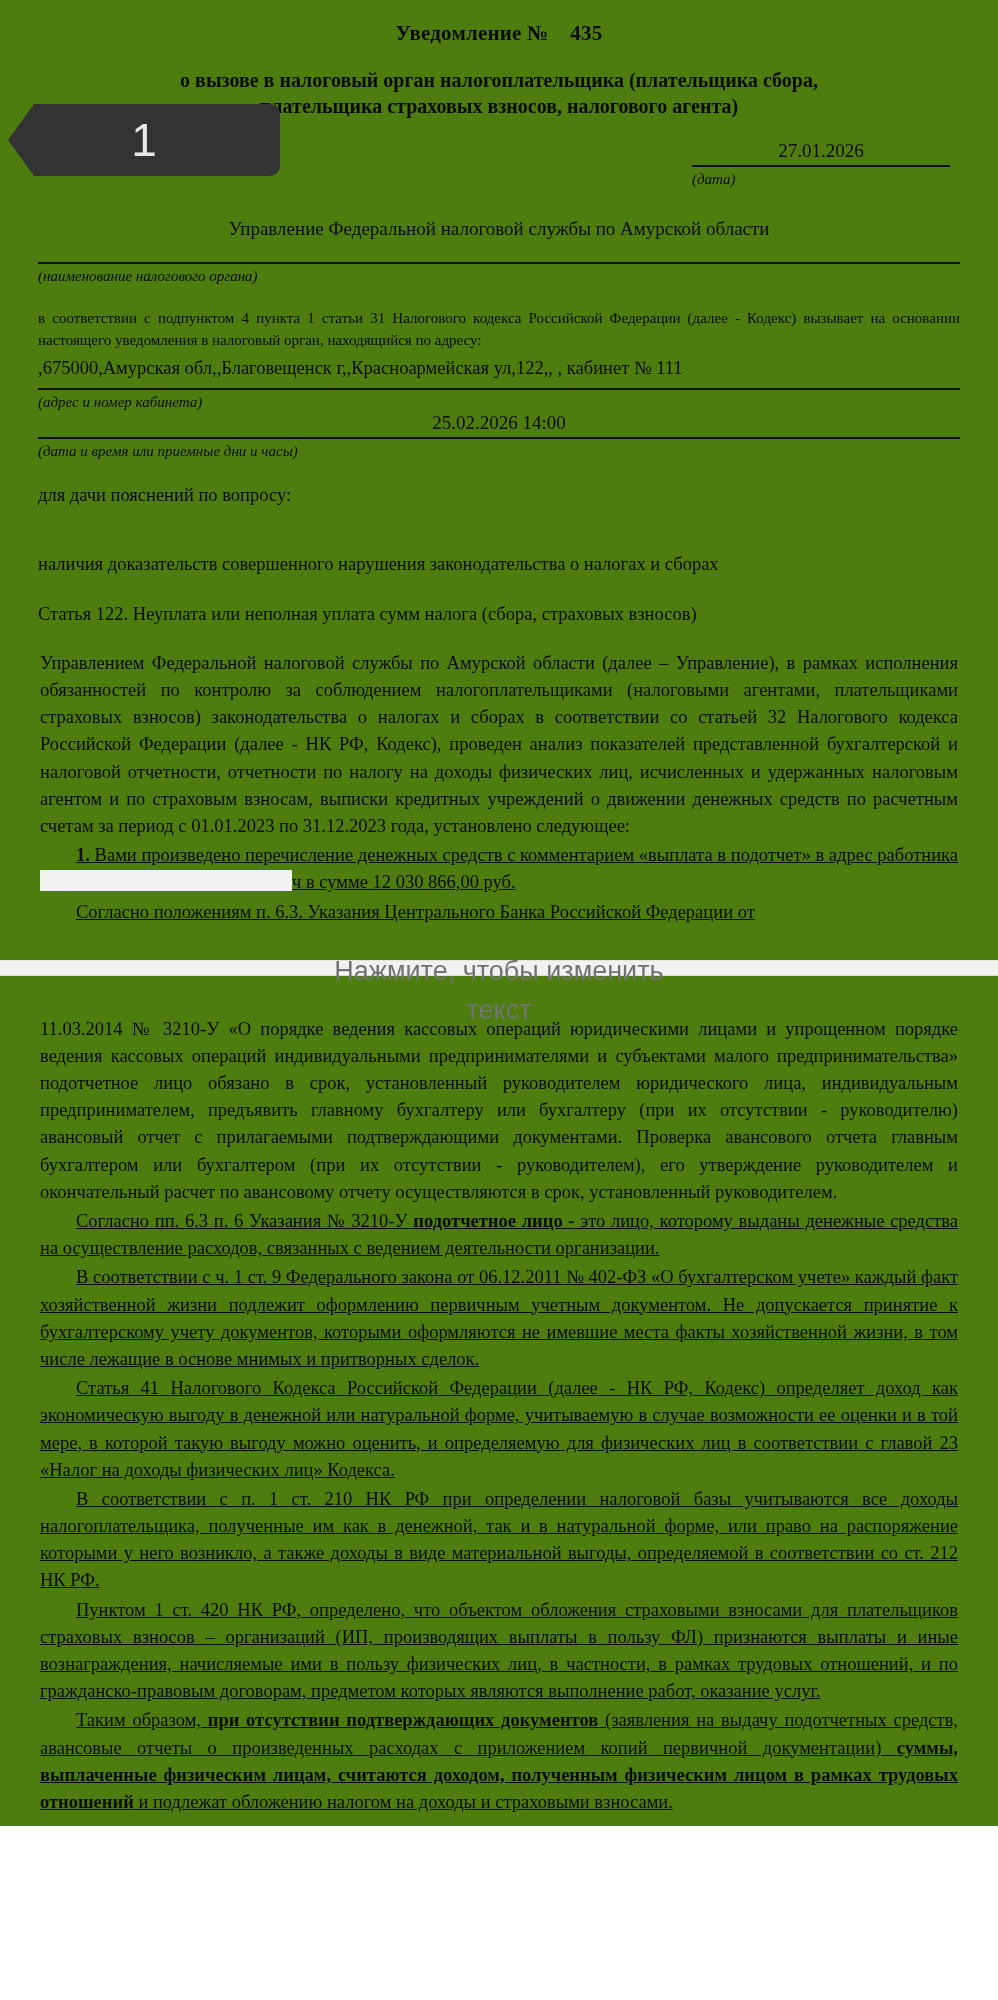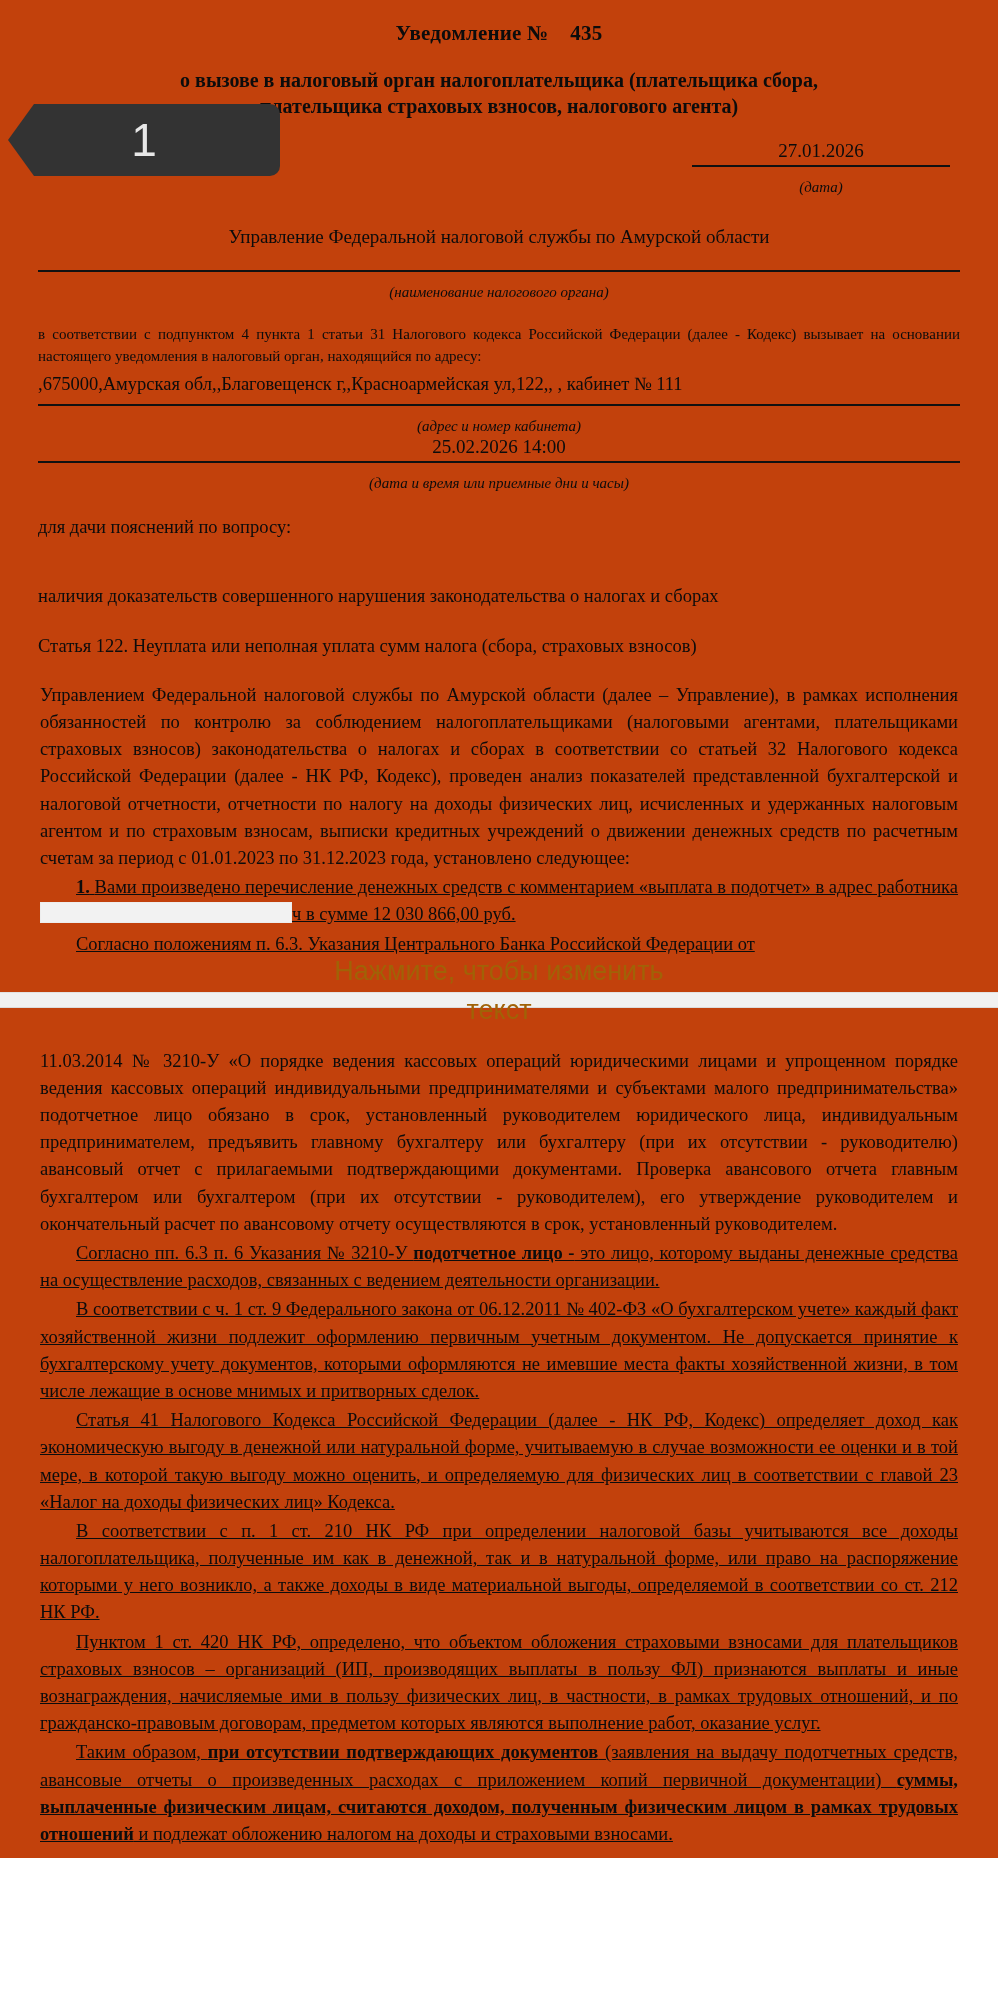--- a/index.html
+++ b/index.html
@@ -15,21 +15,21 @@
   }
   .doc {
     position: relative;
     width: 998px;
     overflow: hidden;
   }
 
   
   .page {
     position: relative;
-    background: #c2410c;
+    background: #4d7c0f;
     padding: 0 38px;
     box-sizing: border-box;
     width: 998px;
   }
   .page-one { padding-top: 12px; padding-bottom: 10px; }
   .page-break {
     height: 14px;
     background: #f1f1f1;
     border-top: 1px solid #e2e2e2;
     border-bottom: 1px solid #dcdcdc;
@@ -69,23 +69,23 @@
     line-height: 1.1;
     padding-bottom: 3px;
   }
   .rule {
     border-bottom: 2px solid #111;
     height: 0;
   }
   .caption {
     font-style: italic;
     font-size: 15px;
-    text-align: center;
+    text-align: left;
     line-height: 1.2;
-    padding-top: 11px;
+    padding-top: 3px;
   }
 
   
   .org-block {
     margin-top: 30px;
     text-align: center;
   }
   .org-value {
     font-size: 19px;
     line-height: 1.2;
@@ -166,21 +166,21 @@
   
   .edit-hint {
     position: absolute;
     left: 0;
     top: 952px;
     width: 998px;
     text-align: center;
     font-family: "Liberation Sans", "DejaVu Sans", sans-serif;
     font-size: 27px;
     line-height: 1.45;
-    color: #a16207;
+    color: #737373;
     z-index: 5;
     pointer-events: none;
     user-select: none;
     padding: 0 300px;
     box-sizing: border-box;
   }
 </style>
 </head>
 <body>
 

